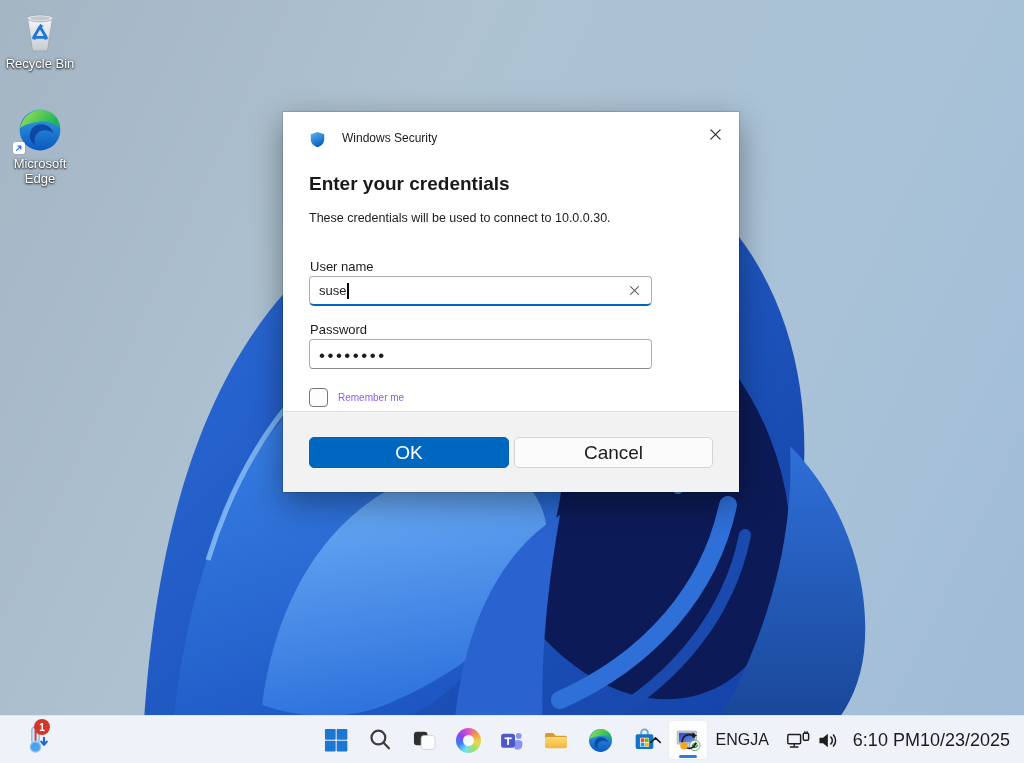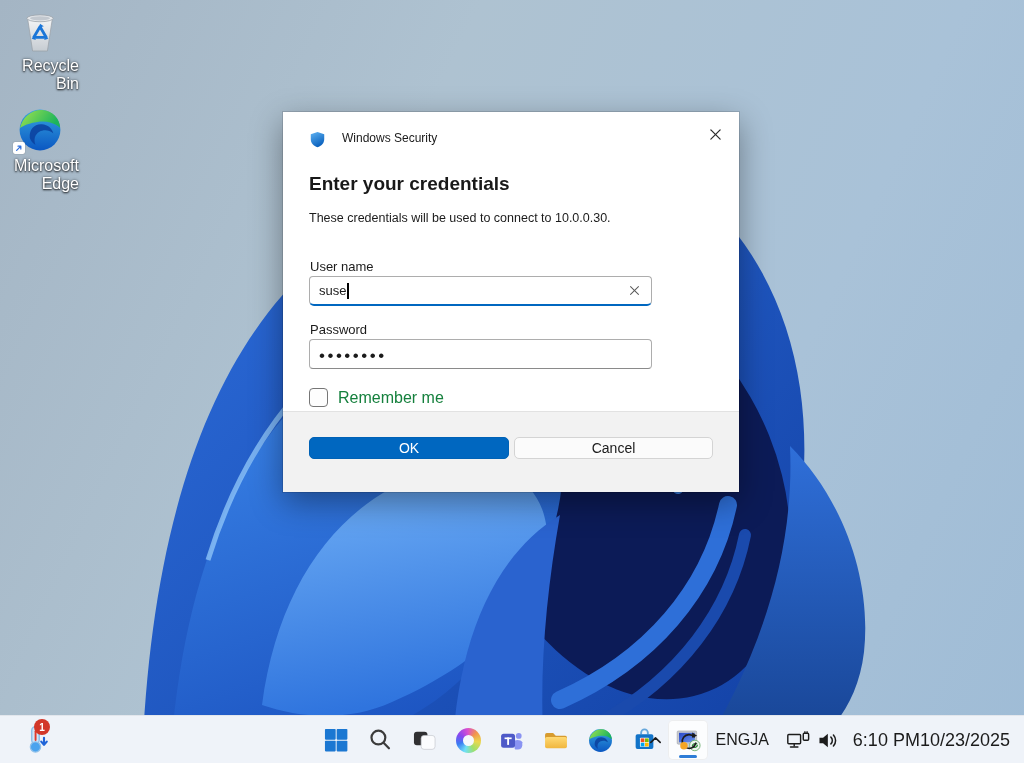--- a/index.html
+++ b/index.html
@@ -3,21 +3,21 @@
 <meta charset="utf-8">
 <style>
   * { margin:0; padding:0; box-sizing:border-box; }
   html,body { width:1024px; height:763px; }
   body { font-family:"Liberation Sans", sans-serif; }
   .screen { position:relative; width:1024px; height:763px; overflow:hidden;
             background:linear-gradient(115deg,#a4b5c4 0%,#aec2d1 35%,#a9c2d8 70%,#9fbcd6 100%); }
   .bloom { position:absolute; left:0; top:0; width:1024px; height:763px; }
 
   
-  .dicon { position:absolute; width:78px; text-align:right; color:#fff; font-size:16px;
+  .dicon { position:absolute; width:78px; text-align:center; color:#fff; font-size:13px;
            line-height:1.12; text-shadow:0 1px 2px rgba(0,0,0,.85), 0 0 3px rgba(0,0,0,.55); cursor:default; }
   .dicon .art { display:flex; justify-content:center; align-items:flex-end; margin-bottom:3px; position:relative; }
   .dicon-bin { left:1px; top:10px; }
   .dicon-edge { left:1px; top:104px; }
   .shortcut-badge { position:absolute; left:12px; bottom:0; width:12px; height:12px; background:#fff;
                     border-radius:2px; box-shadow:0 0 1px rgba(0,0,0,.5); display:flex; align-items:center; justify-content:center; }
 
   
   .dialog { position:absolute; left:283px; top:112px; width:456px; height:380px; background:#fff;
             box-shadow:0 10px 30px rgba(0,0,0,.38), 0 0 0 1px rgba(0,0,0,.12); }
@@ -34,23 +34,23 @@
            border:1px solid #adadad; border-radius:4px; display:flex; align-items:center;
            padding:0 30px 0 9px; font-size:13px; color:#1b1b1b; cursor:text; }
   .field-user { top:164px; border-bottom:2px solid #0067c0; border-radius:4px 4px 5px 5px; }
   .field-pass { top:227px; border-bottom:1px solid #8a8a8a; }
   .caret { display:inline-block; width:1.3px; height:16px; background:#000; margin-left:1px; vertical-align:-3px; }
   .clear-btn { position:absolute; right:7px; top:50%; transform:translateY(-50%); width:20px; height:20px;
                border:none; background:transparent; display:flex; align-items:center; justify-content:center; cursor:pointer; }
   .pass-dots { font-size:17px; letter-spacing:2.5px; line-height:1; transform:translateY(1px); }
   .remember { position:absolute; left:26px; top:276px; display:flex; align-items:center; gap:10px; cursor:default; }
   .checkbox { width:19px; height:19px; border:1px solid #767676; border-radius:4px; background:#fdfdfd; cursor:pointer; }
-  .remember-lbl { font-size:16px; color:#15803d; }
+  .remember-lbl { font-size:10px; color:#8b5cf6; }
   .dlg-footer { position:absolute; left:0; bottom:0; width:100%; height:81px; background:#f2f2f2; border-top:1px solid #e2e2e2; }
-  .btn { position:absolute; top:25px; height:22px; border-radius:5px; font-size:14px;
+  .btn { position:absolute; top:25px; height:31px; border-radius:5px; font-size:19px;
          font-family:"Liberation Sans", sans-serif; cursor:pointer; }
   .btn-ok { left:26px; width:200px; background:#0067c0; border:1px solid #0062b6; color:#fff; }
   .btn-cancel { left:231px; width:199px; background:#fbfbfb; border:1px solid #d4d4d4; color:#1b1b1b; }
 
   
   .taskbar { position:absolute; left:0; bottom:0; width:1024px; height:48px; background:#eff3f9;
              border-top:1px solid rgba(0,0,0,.05); }
   .tb-left { position:absolute; left:12px; top:5px; width:48px; height:38px; display:flex;
              align-items:center; justify-content:center; border-radius:5px; cursor:pointer; }
   .badge { position:absolute; top:-2px; left:22px; min-width:16px; height:16px; border-radius:8px;

